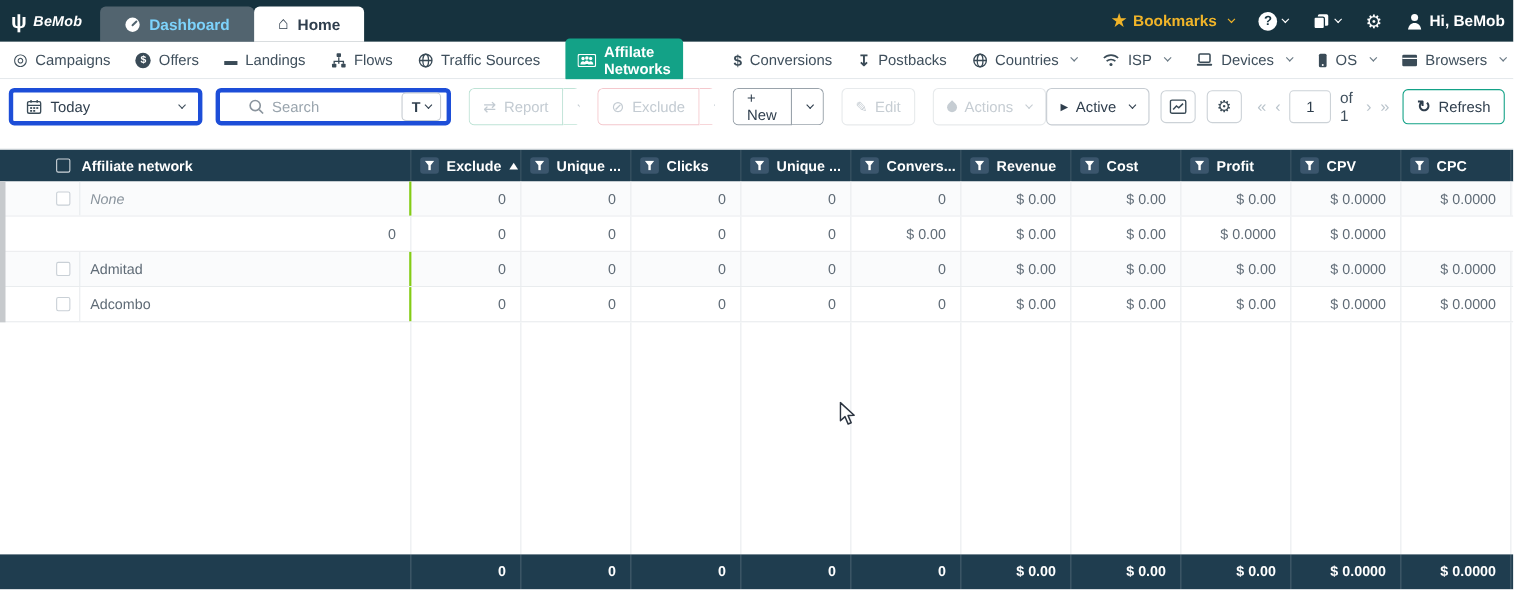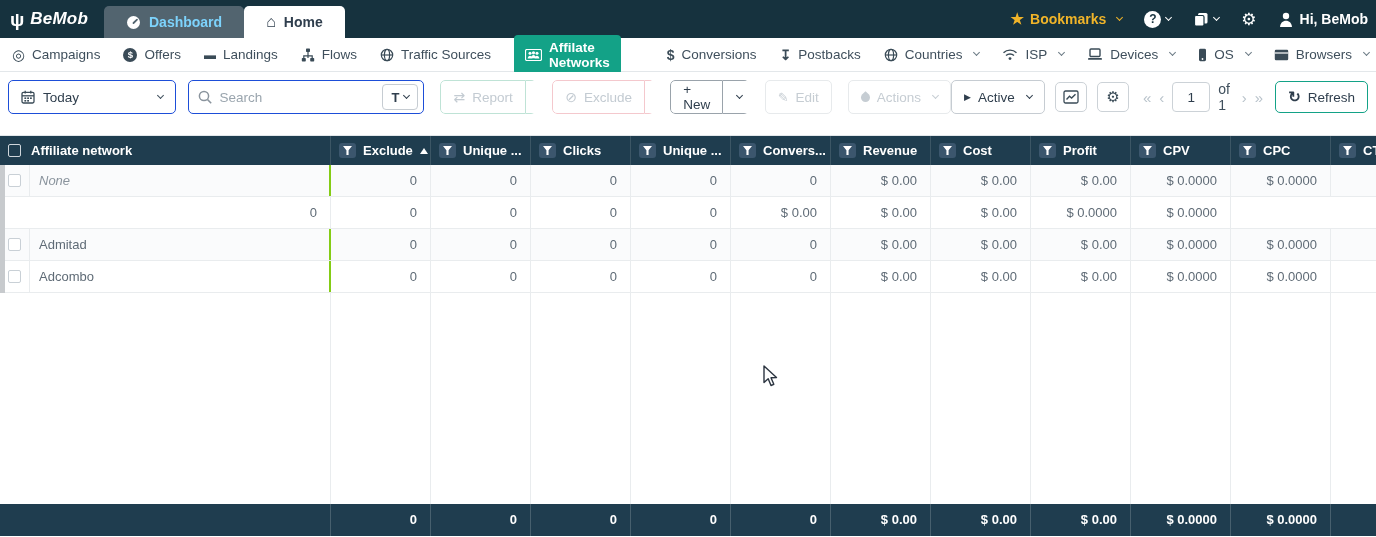--- a/index.html
+++ b/index.html
@@ -4,21 +4,21 @@
 <style>
   * { box-sizing: border-box; margin: 0; padding: 0; }
   html,body { width:1376px; height:537px; overflow:hidden; }
   body { font-family:"Liberation Sans", sans-serif; background:#fff; color:#2f3e4d; }
   .page { width:1376px; height:537px; display:flex; flex-direction:column; overflow:hidden; position:relative; background:#fff; }
 
   
   .topnav { height:38px; background:#16323e; display:flex; align-items:stretch; color:#fff; flex:0 0 auto; }
   .brand { display:flex; align-items:center; gap:6px; padding:0 16px 0 10px; }
   .brand .logo-glyph { font-size:19px; font-weight:bold; line-height:1; }
-  .brand .brand-name { font-size:17px; font-weight:bold; font-style:italic; letter-spacing:.2px; }
+  .brand .brand-name { font-size:13px; font-weight:bold; font-style:italic; letter-spacing:.2px; }
   .toptab { display:flex; align-items:center; gap:8px; margin-top:6px; padding:0 22px; font-size:14px; font-weight:bold;
             border-radius:5px 5px 0 0; cursor:default; }
   .toptab.dash { background:#52646f; color:#7dd3fc; }
   .toptab.home { background:#fff; color:#2f3e4d; }
   .topnav-right { margin-left:auto; display:flex; align-items:center; gap:22px; padding-right:8px; }
   .bookmarks { color:#f0b429; font-size:14px; font-weight:bold; display:flex; align-items:center; gap:6px; }
   .star { font-size:15px; }
   .circle-help { width:17px; height:17px; border-radius:50%; background:#fff; color:#16323e; font-size:12px; font-weight:bold;
                  display:inline-flex; align-items:center; justify-content:center; }
   .chev { display:inline-block; width:5px; height:5px; border-right:1.6px solid currentColor; border-bottom:1.6px solid currentColor;
@@ -32,24 +32,24 @@
   .navitem { display:flex; align-items:center; gap:7px; cursor:pointer; white-space:nowrap; }
   .navitem .g { color:#3a4b57; }
   .nav-active { background:#13a287; color:#fff; border-radius:4px; padding:5px 11px; font-weight:bold; display:flex; align-items:center; gap:7px; }
   .vdiv { width:1px; height:20px; background:#d9dde0; }
   .cicon { width:14px; height:14px; border-radius:50%; background:#3a4b57; color:#fff; font-size:9.5px; font-weight:bold;
            display:inline-flex; align-items:center; justify-content:center; line-height:1; }
   .glyph14 { font-size:14px; line-height:1; }
 
   
   .toolbar { height:50px; display:flex; align-items:center; padding:0 8px; flex:0 0 auto; background:#fff; }
-  .ctl { height:34px; border:1px solid #1d4ed8; border-radius:5px; background:#fff; display:flex; align-items:center; font-size:13.5px; color:#2f3e4d; }
+  .ctl { height:34px; border:4px solid #1d4ed8; border-radius:5px; background:#fff; display:flex; align-items:center; font-size:13.5px; color:#2f3e4d; }
   .datebox { width:196px; padding:0 12px; gap:8px; cursor:pointer; }
   .datebox .chev { margin-left:auto; color:#3f4f5c; }
-  .searchbox { width:236px; margin-left:12px; padding:0 5px 0 9px; gap:7px; }
+  .searchbox { width:214px; margin-left:12px; padding:0 5px 0 26px; gap:7px; }
   .searchbox input { border:none; outline:none; flex:1; min-width:0; font-size:13.5px; color:#2f3e4d; font-family:inherit; }
   .searchbox input::placeholder { color:#9aa5ae; }
   .tchip { border:1px solid #c6ccd2; border-radius:4px; height:26px; padding:0 8px; display:flex; align-items:center; font-weight:bold; font-size:13px; cursor:pointer; }
   .splitbtn { display:flex; margin-left:16px; height:34px; border-radius:5px; overflow:hidden; }
   .seg { display:flex; align-items:center; gap:7px; padding:0 12px; font-size:13.5px; background:#fff; border:1px solid; }
   .seg.main { border-radius:5px 0 0 5px; }
   .seg.arrow { border-left:none; border-radius:0 5px 5px 0; padding:0 9px; }
   .dis-green .seg { border-color:#bfe3d6; color:#c3cbd2; }
   .dis-red .seg { border-color:#f4c8cd; color:#c3cbd2; }
   .new .seg { border-color:#9aa3ab; color:#2f3e4d; font-weight:normal; }
@@ -64,21 +64,21 @@
            justify-content:center; margin-left:10px; cursor:pointer; color:#3a4b57; }
   .pager { display:flex; align-items:center; gap:8px; margin-left:14px; font-size:14px; color:#3f4f5c; }
   .pg-arrow { color:#b9c3cb; font-size:15px; cursor:default; }
   .pg-input { width:38px; height:30px; border:1px solid #ccd2d7; border-radius:4px; text-align:center; font-size:13.5px; color:#2f3e4d; outline:none; font-family:inherit; }
   .refresh { border:1px solid #13a287; color:#2f3e4d; border-radius:5px; height:32px; display:flex; align-items:center; gap:7px;
              padding:0 12px; margin-left:12px; font-size:13.5px; background:#fff; cursor:pointer; }
   .refresh .r-glyph { font-size:15px; font-weight:bold; }
 
   
   .tablewrap { margin-top:13px; flex:1; display:flex; flex-direction:column; overflow:hidden; border-top:1px solid #e3e7ea; }
-  .grid { display:grid; grid-template-columns:331px repeat(10,100px) minmax(0,1fr); }
+  .grid { display:grid; grid-template-columns:331px repeat(10,100px) minmax(0,1fr);padding-left:43px; }
   .thead { background:#1f3d4f; color:#fff; height:29px; flex:0 0 auto; }
   .th { display:flex; align-items:center; gap:7px; padding:0 8px; font-size:13px; font-weight:bold;
         border-right:1px solid rgba(255,255,255,.13); overflow:hidden; white-space:nowrap; cursor:pointer; }
   .th:last-child { border-right:none; }
   .fchip { width:17px; height:15px; border-radius:3px; background:#3b566d; display:inline-flex; align-items:center; justify-content:center; flex:0 0 auto; cursor:pointer; }
   .funnel { width:9px; height:9px; background:#fff; clip-path:polygon(0 0,100% 0,62% 48%,62% 100%,38% 100%,38% 48%); }
   .sort-up { width:0; height:0; border-left:4.5px solid transparent; border-right:4.5px solid transparent; border-bottom:6px solid #fff; margin-left:auto; margin-right:4px; }
   .cb { width:13px; height:13px; border:1.5px solid #c9d0d6; border-radius:2px; background:#fff; flex:0 0 auto; cursor:pointer; }
   .thead .cb { background:transparent; border-color:#cfd6db; }
   .tbody { flex:0 0 auto; position:relative; }

